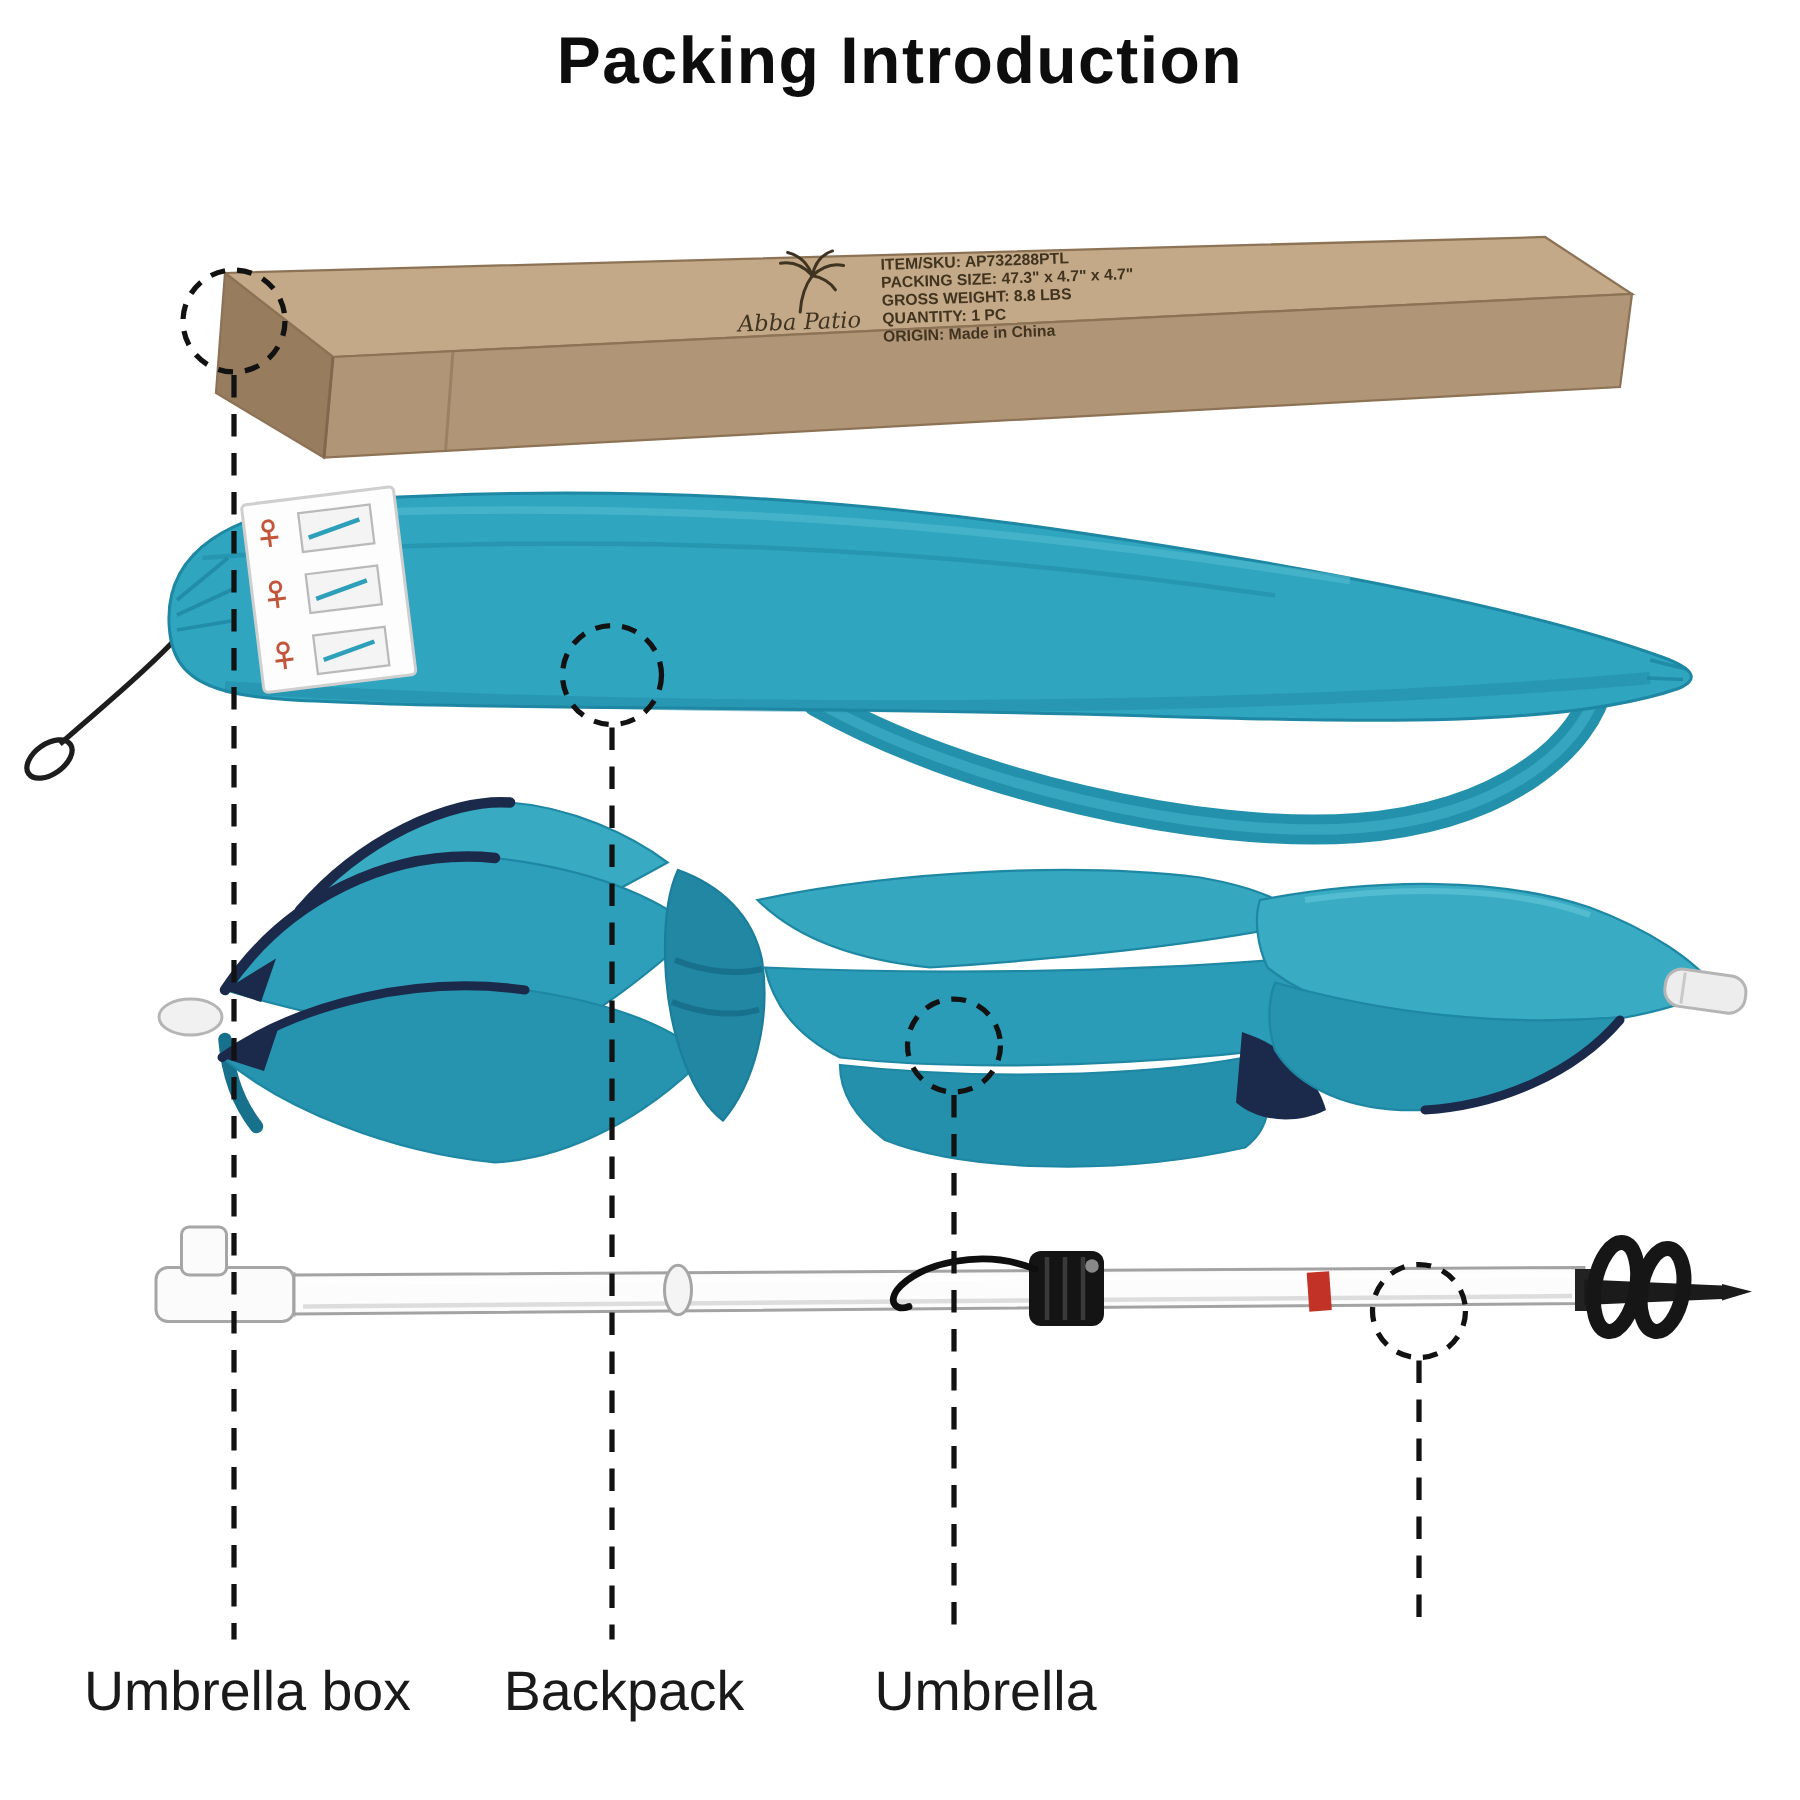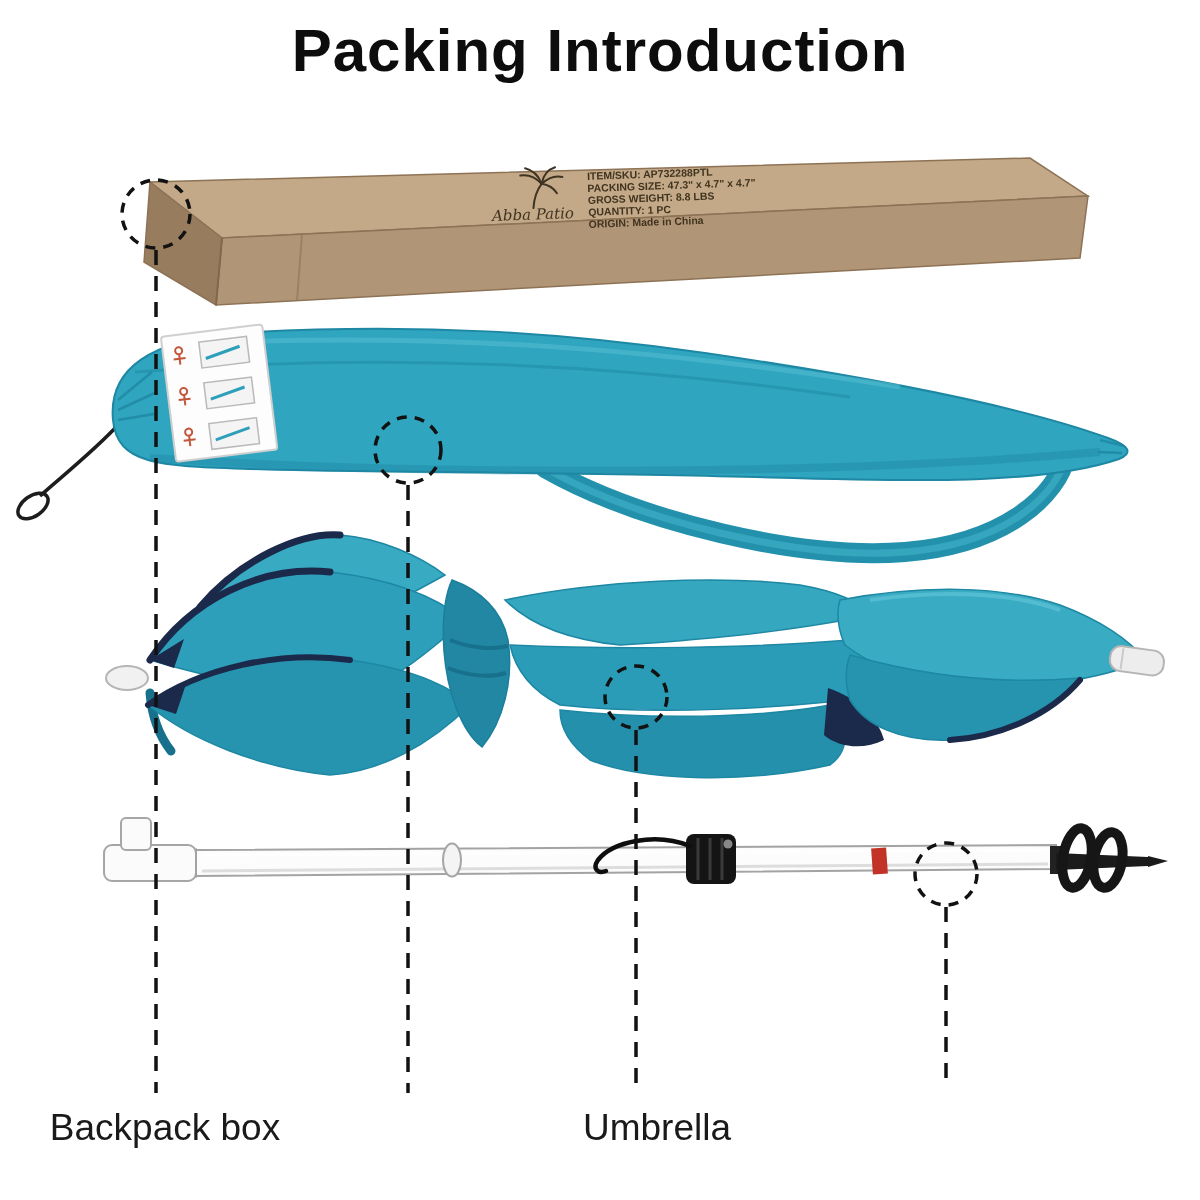--- a/index.html
+++ b/index.html
@@ -6,21 +6,21 @@
   .canvas{
     position:relative;
     width:1200px;height:1200px;
     background:#ffffff;
     font-family:"Liberation Sans", sans-serif;
     overflow:hidden;
   }
   .page-title{
     position:absolute;top:16px;left:0;width:100%;
     text-align:center;
-    font-size:60px;font-weight:700;letter-spacing:1px;
+    font-size:44px;font-weight:700;letter-spacing:1px;
     color:#0d0d0d;
   }
   .callout-label{
     position:absolute;
     text-align:center;
     font-size:37px;line-height:1.18;
     color:#1a1a1a;
   }
   #label-shipping-box{left:35px;top:1106px;width:260px;}
   #label-backpack{left:316px;top:1106px;width:200px;}
@@ -177,16 +177,17 @@
       <line x1="408" y1="485" x2="408" y2="1093" stroke-width="3.5" stroke-dasharray="15 11"></line>
 
       <circle cx="636" cy="697" r="31" stroke-width="3.5" stroke-dasharray="10 8"></circle>
       <line x1="636" y1="730" x2="636" y2="1093" stroke-width="3.5" stroke-dasharray="15 11"></line>
 
       <circle cx="946" cy="874" r="31" stroke-width="3.5" stroke-dasharray="10 8"></circle>
       <line x1="946" y1="907" x2="946" y2="1078" stroke-width="3.5" stroke-dasharray="15 11"></line>
     </g>
   </svg>
 
-  <div class="callout-label" id="label-shipping-box">Backpack box</div>
+  <div class="callout-label" id="label-shipping-box">Umbrella box</div>
+  <div class="callout-label" id="label-backpack">Backpack</div>
   <div class="callout-label" id="label-umbrella">Umbrella</div>
 
 </div>
 
 </body></html>

